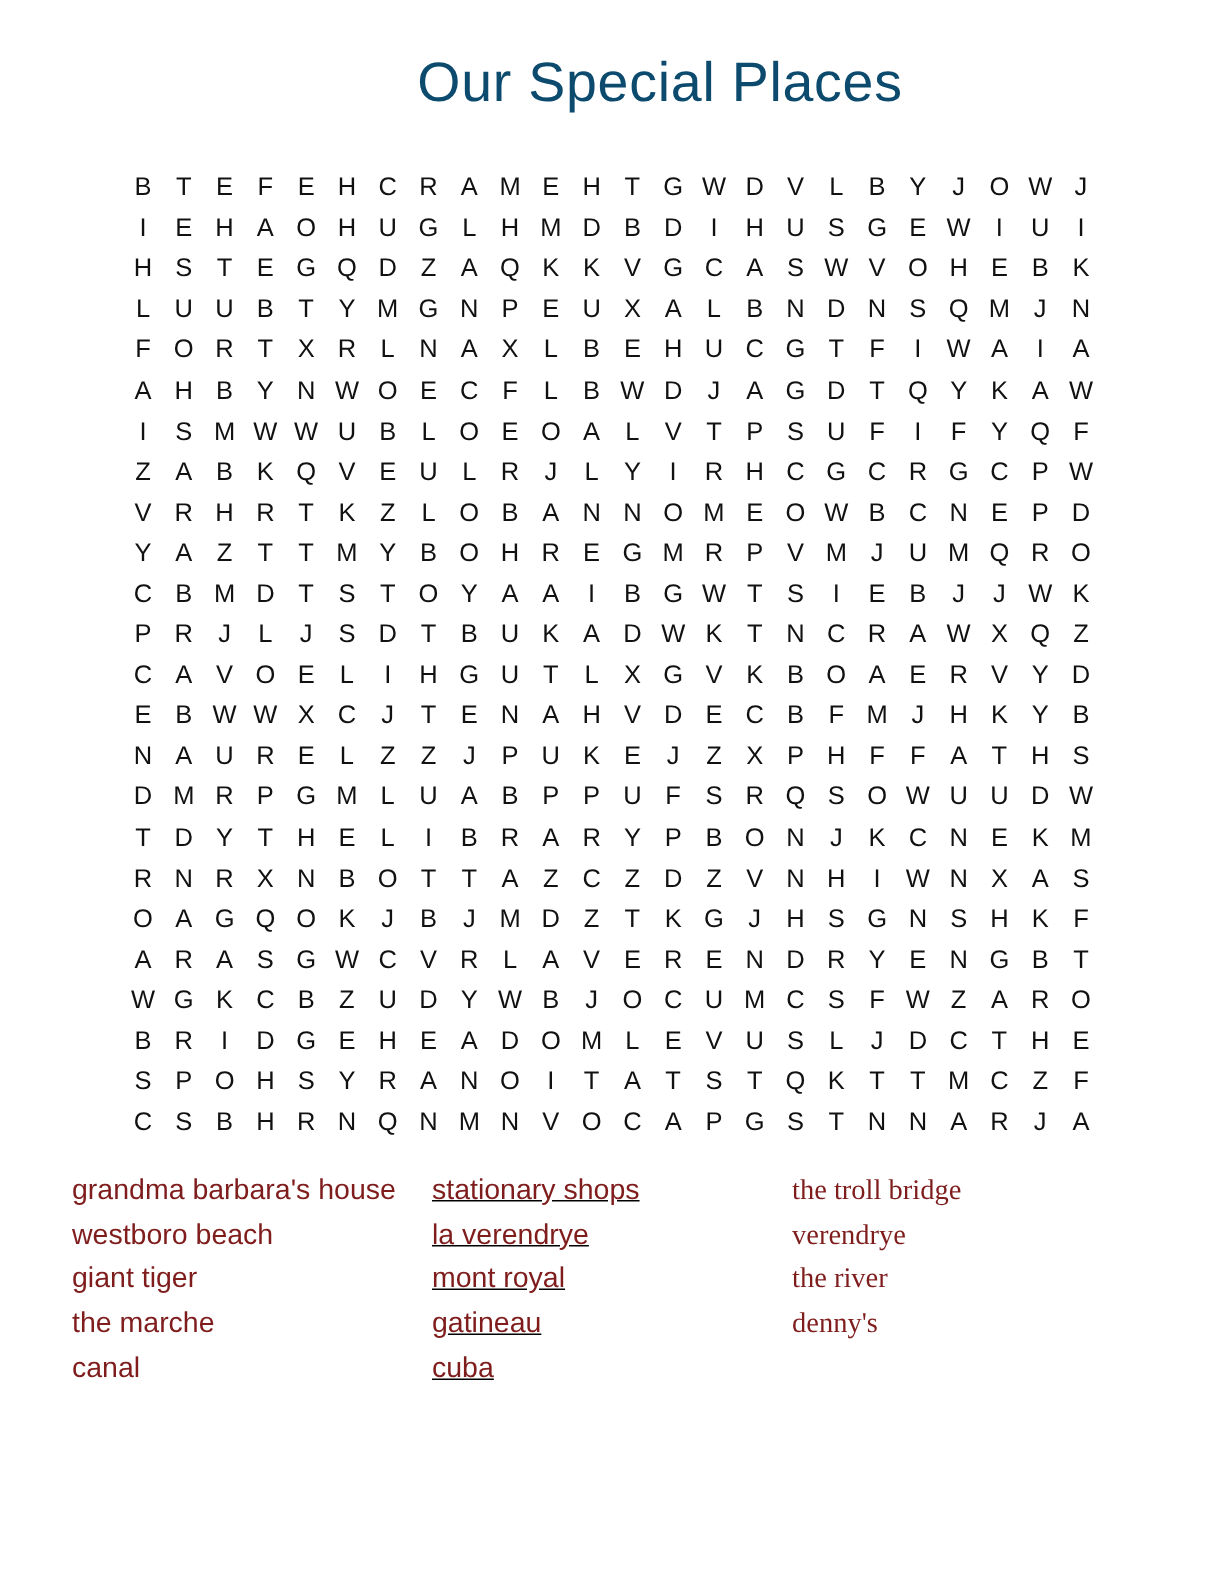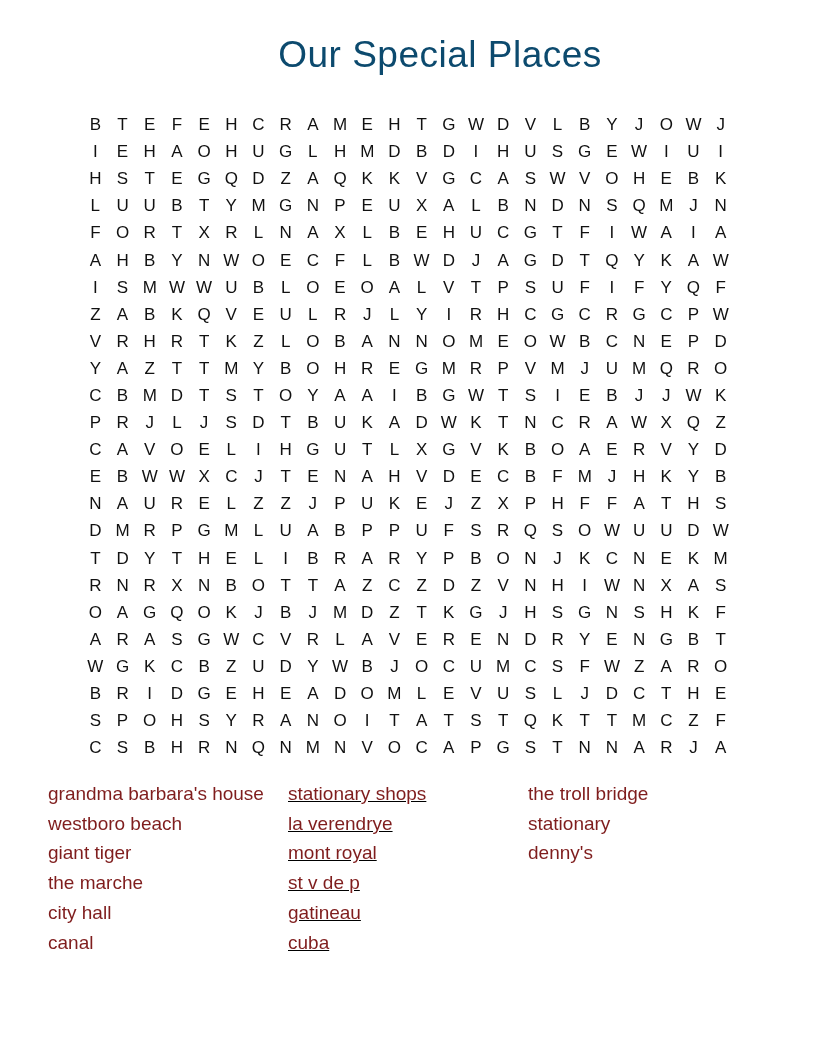--- a/index.html
+++ b/index.html
@@ -52,21 +52,21 @@
     top: 779px;
     left: 48px;
     width: 730px;
     display: flex;
   }
   .word-col {
     list-style: none;
   }
   .word-col-1 { width: 240px; }
   .word-col-2 { width: 240px; text-decoration: underline; }
-  .word-col-3 { width: 240px; }
+  .word-col-3 { width: 240px; font-family: Liberation Serif, serif; }
   .word-col li {
     height: 29.8px;
     display: flex;
     align-items: center;
     font-size: 19px;
     font-weight: 400;
     color: #7f1d1d;
     white-space: nowrap;
   }
 </style>
@@ -655,31 +655,30 @@
       <div class="cell">J</div>
       <div class="cell">A</div>
     </div>
 
   <div class="words">
     <ul class="word-col word-col-1" id="word-col-1">
         <li>grandma barbara's house</li>
         <li>westboro beach</li>
         <li>giant tiger</li>
         <li>the marche</li>
-        <li>city hall</li>
         <li>canal</li>
       </ul>
     <ul class="word-col word-col-2" id="word-col-2">
         <li>stationary shops</li>
         <li>la verendrye</li>
         <li>mont royal</li>
-        <li>st v de p</li>
         <li>gatineau</li>
         <li>cuba</li>
       </ul>
     <ul class="word-col word-col-3" id="word-col-3">
         <li>the troll bridge</li>
-        <li>stationary</li>
+        <li>verendrye</li>
+        <li>the river</li>
         <li>denny's</li>
       </ul>
   </div>
 
 </div>
 
 </body></html>

